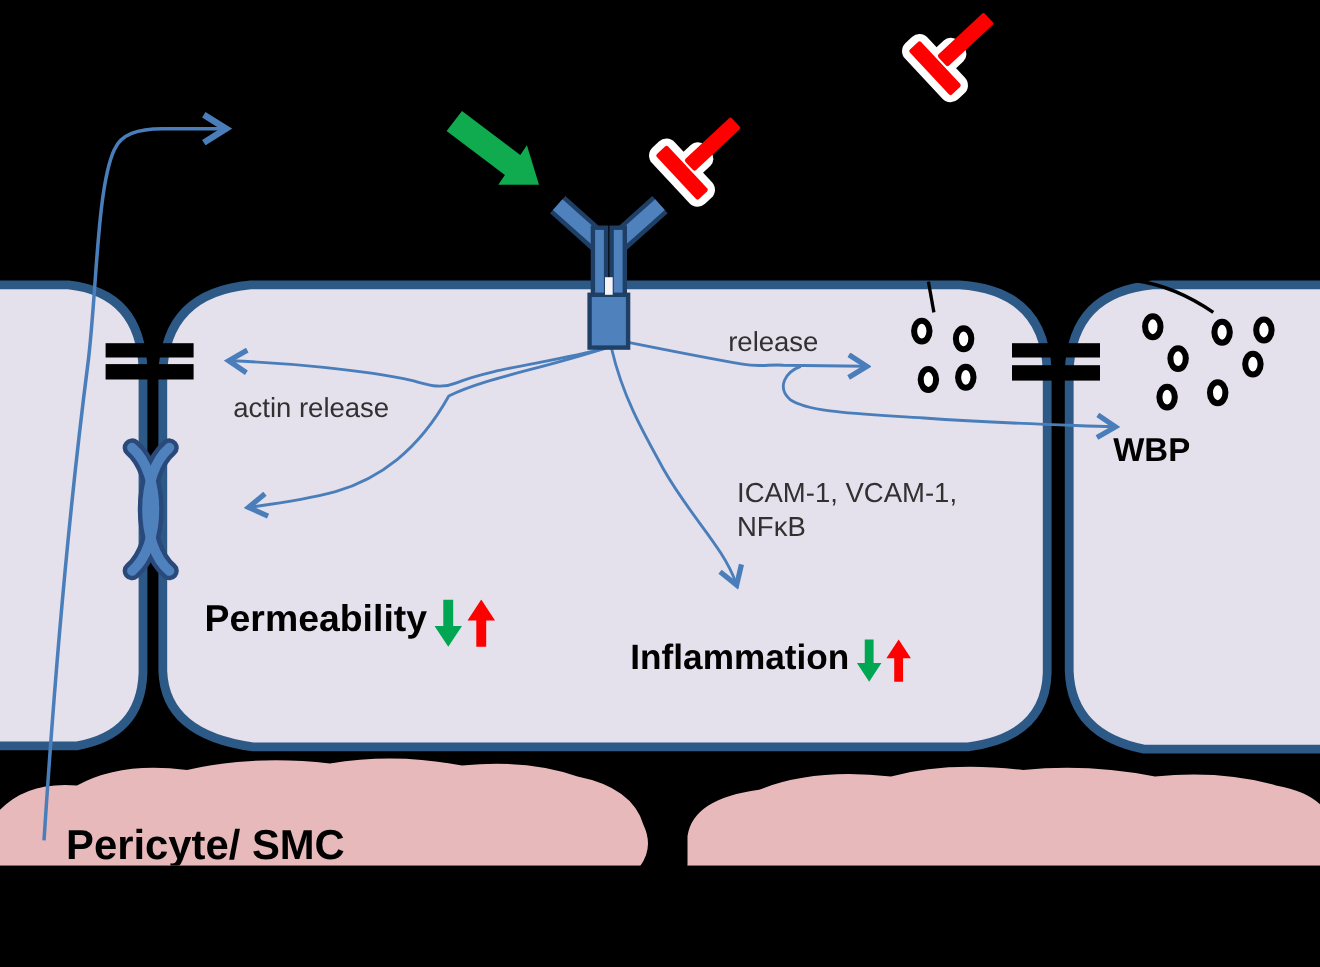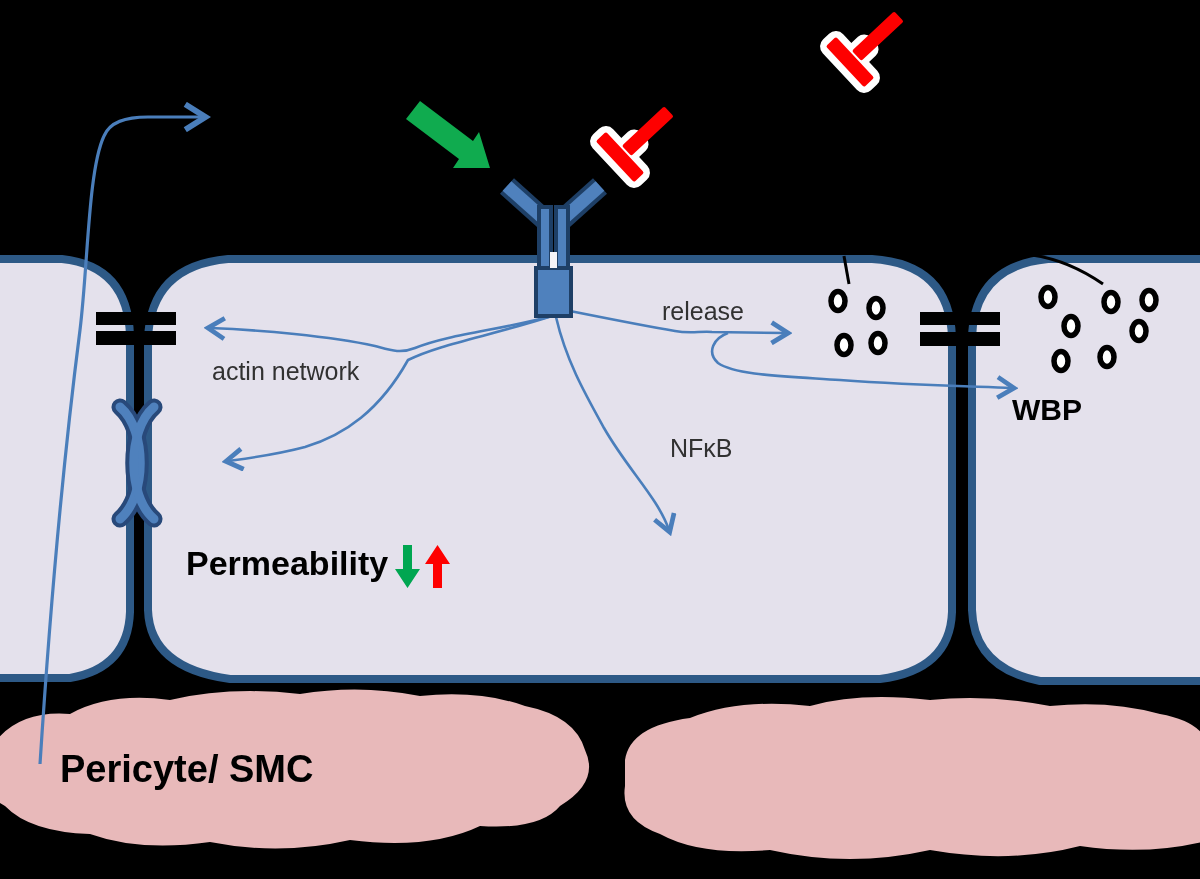--- a/index.html
+++ b/index.html
@@ -1,16 +1,16 @@
 <!DOCTYPE html>
 <html><head>
 <meta charset="utf-8">
 <style>
   html,body{margin:0;padding:0;background:#000;}
-  #stage{position:relative;width:1200px;height:879px;background:#000;overflow:hidden;
+  #stage{position:relative;width:1200px;height:787px;background:#000;overflow:hidden;
          font-family:"Liberation Sans",sans-serif;}
   svg.diagram{position:absolute;left:0;top:0;z-index:1;}
   .lbl{position:absolute;z-index:3;color:#313131;white-space:nowrap;line-height:1.22;}
   .lbl.bold{font-weight:bold;color:#000;}
   .flexlbl{display:flex;align-items:flex-start;}
   .updown{margin-left:7px;margin-top:2px;flex:0 0 auto;}
 </style>
 </head>
 <body>
 
@@ -107,35 +107,43 @@
 
     <line x1="844" y1="256" x2="849" y2="284" stroke="#000" stroke-width="3"></line>
     <path d="M 1032 255 Q 1068 260 1103 284" fill="none" stroke="#000" stroke-width="3"></path>
   </svg>
 
   <div class="lbl" style="left:662px;top:296px;font-size:25px;">
     <span>release</span>
   </div>
 
   <div class="lbl" style="left:212px;top:356px;font-size:25px;">
-    <div>actin network</div>
+    <div>actin release</div>
   </div>
 
   <div class="lbl bold flexlbl" style="left:186px;top:503px;font-size:34px;margin-top:40px;">
     <span>Permeability</span>
     <svg class="updown" width="56" height="44" viewBox="0 0 56 44">
       <polygon fill="#00a651" points="8,0 17,0 17,24 25,24 12.5,43 0,24 8,24"></polygon>
       <polygon fill="#fe0000" points="38,43 47,43 47,19 55,19 42.5,0 30,19 38,19"></polygon>
     </svg>
   </div>
 
   <div class="lbl" style="left:670px;top:433px;font-size:25px;line-height:1.25;">
+    <div>ICAM-1, VCAM-1,</div>
     <div>NFκB</div>
   </div>
 
+  <div class="lbl bold flexlbl" style="left:573px;top:578px;font-size:32px;">
+    <span>Inflammation</span>
+    <svg class="updown" width="50" height="42" viewBox="0 0 56 44">
+      <polygon fill="#00a651" points="8,0 17,0 17,24 25,24 12.5,43 0,24 8,24"></polygon>
+      <polygon fill="#fe0000" points="38,43 47,43 47,19 55,19 42.5,0 30,19 38,19"></polygon>
+    </svg>
+  </div>
 
   <div class="lbl bold" style="left:1012px;top:392px;font-size:30px;">
     <span>WBP</span>
   </div>
 
   <div class="lbl bold" style="left:60px;top:746px;font-size:38px;">
     <span>Pericyte/ SMC</span>
   </div>
 
 </div>

